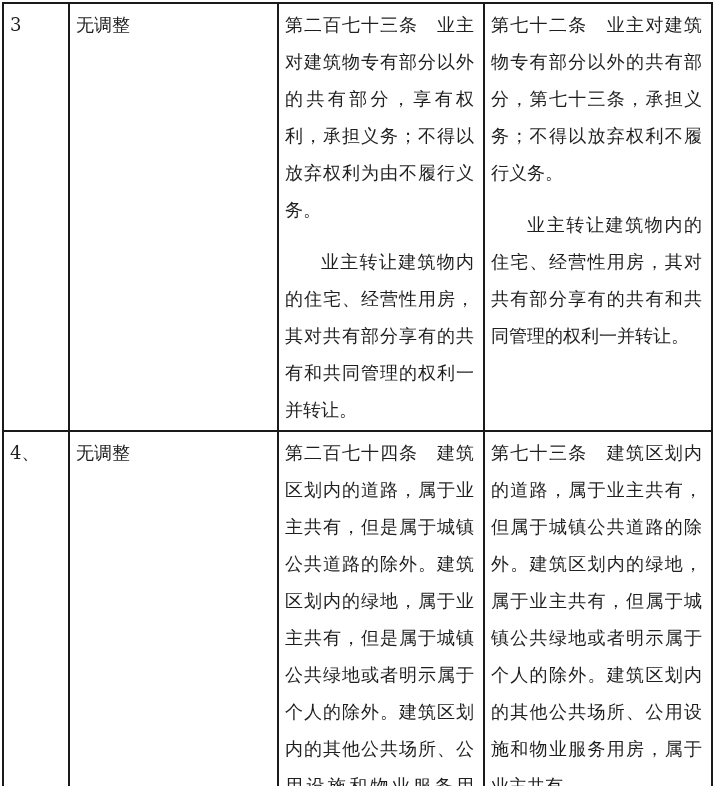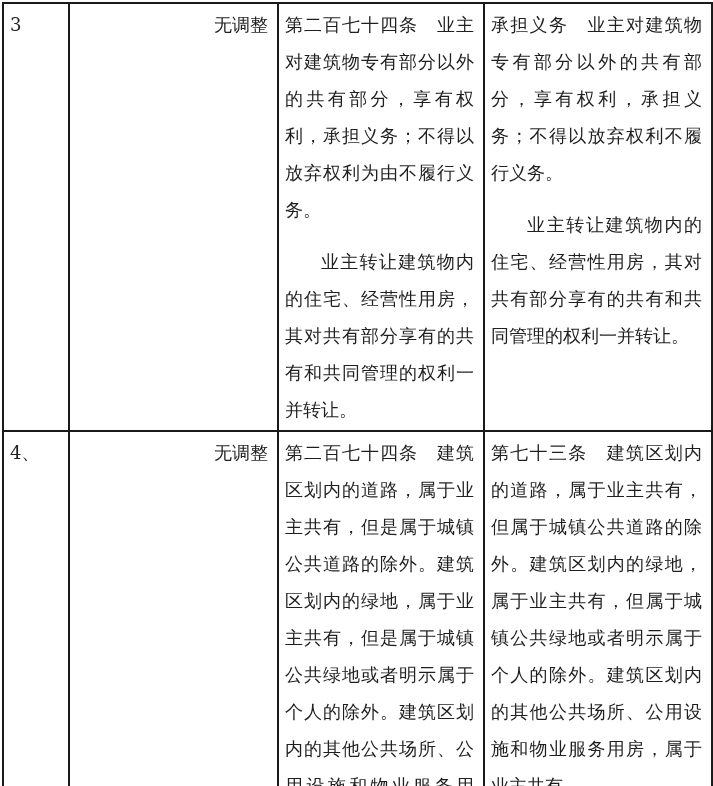--- a/index.html
+++ b/index.html
@@ -32,21 +32,21 @@
     vertical-align: top;
     box-sizing: border-box;
     font-size: 18px;
     line-height: 37px;
     padding: 2px 9px 2px 6px;
     overflow: hidden;
   }
   tr.row-1 { height: 374px; }
   tr.row-2 { height: 408px; }
   td.num-cell { padding-left: 7px; }
-  td.adj-cell { padding-left: 9px; text-align: right; }
+  td.adj-cell { padding-left: 9px; }
   .para {
     margin: 0;
     text-align: justify;
   }
   .para.indent {
     text-indent: 2em;
     margin-top: 15px;
   }
 </style>
 </head>
@@ -62,25 +62,25 @@
     </colgroup>
     <tbody>
       <tr class="row-1">
         <td class="num-cell">
           <span>3</span>
         </td>
         <td class="adj-cell">
           <span>无调整</span>
         </td>
         <td>
-          <p class="para">第二百七十四条　业主对建筑物专有部分以外的共有部分，享有权利，承担义务；不得以放弃权利为由不履行义务。</p>
+          <p class="para">第二百七十三条　业主对建筑物专有部分以外的共有部分，享有权利，承担义务；不得以放弃权利为由不履行义务。</p>
           <p class="para indent">业主转让建筑物内的住宅、经营性用房，其对共有部分享有的共有和共同管理的权利一并转让。</p>
         </td>
         <td>
-          <p class="para">承担义务　业主对建筑物专有部分以外的共有部分，享有权利，承担义务；不得以放弃权利不履行义务。</p>
+          <p class="para">第七十二条　业主对建筑物专有部分以外的共有部分，第七十三条，承担义务；不得以放弃权利不履行义务。</p>
           <p class="para indent">业主转让建筑物内的住宅、经营性用房，其对共有部分享有的共有和共同管理的权利一并转让。</p>
         </td>
       </tr>
       <tr class="row-2">
         <td class="num-cell">
           <span>4、</span>
         </td>
         <td class="adj-cell">
           <span>无调整</span>
         </td>

